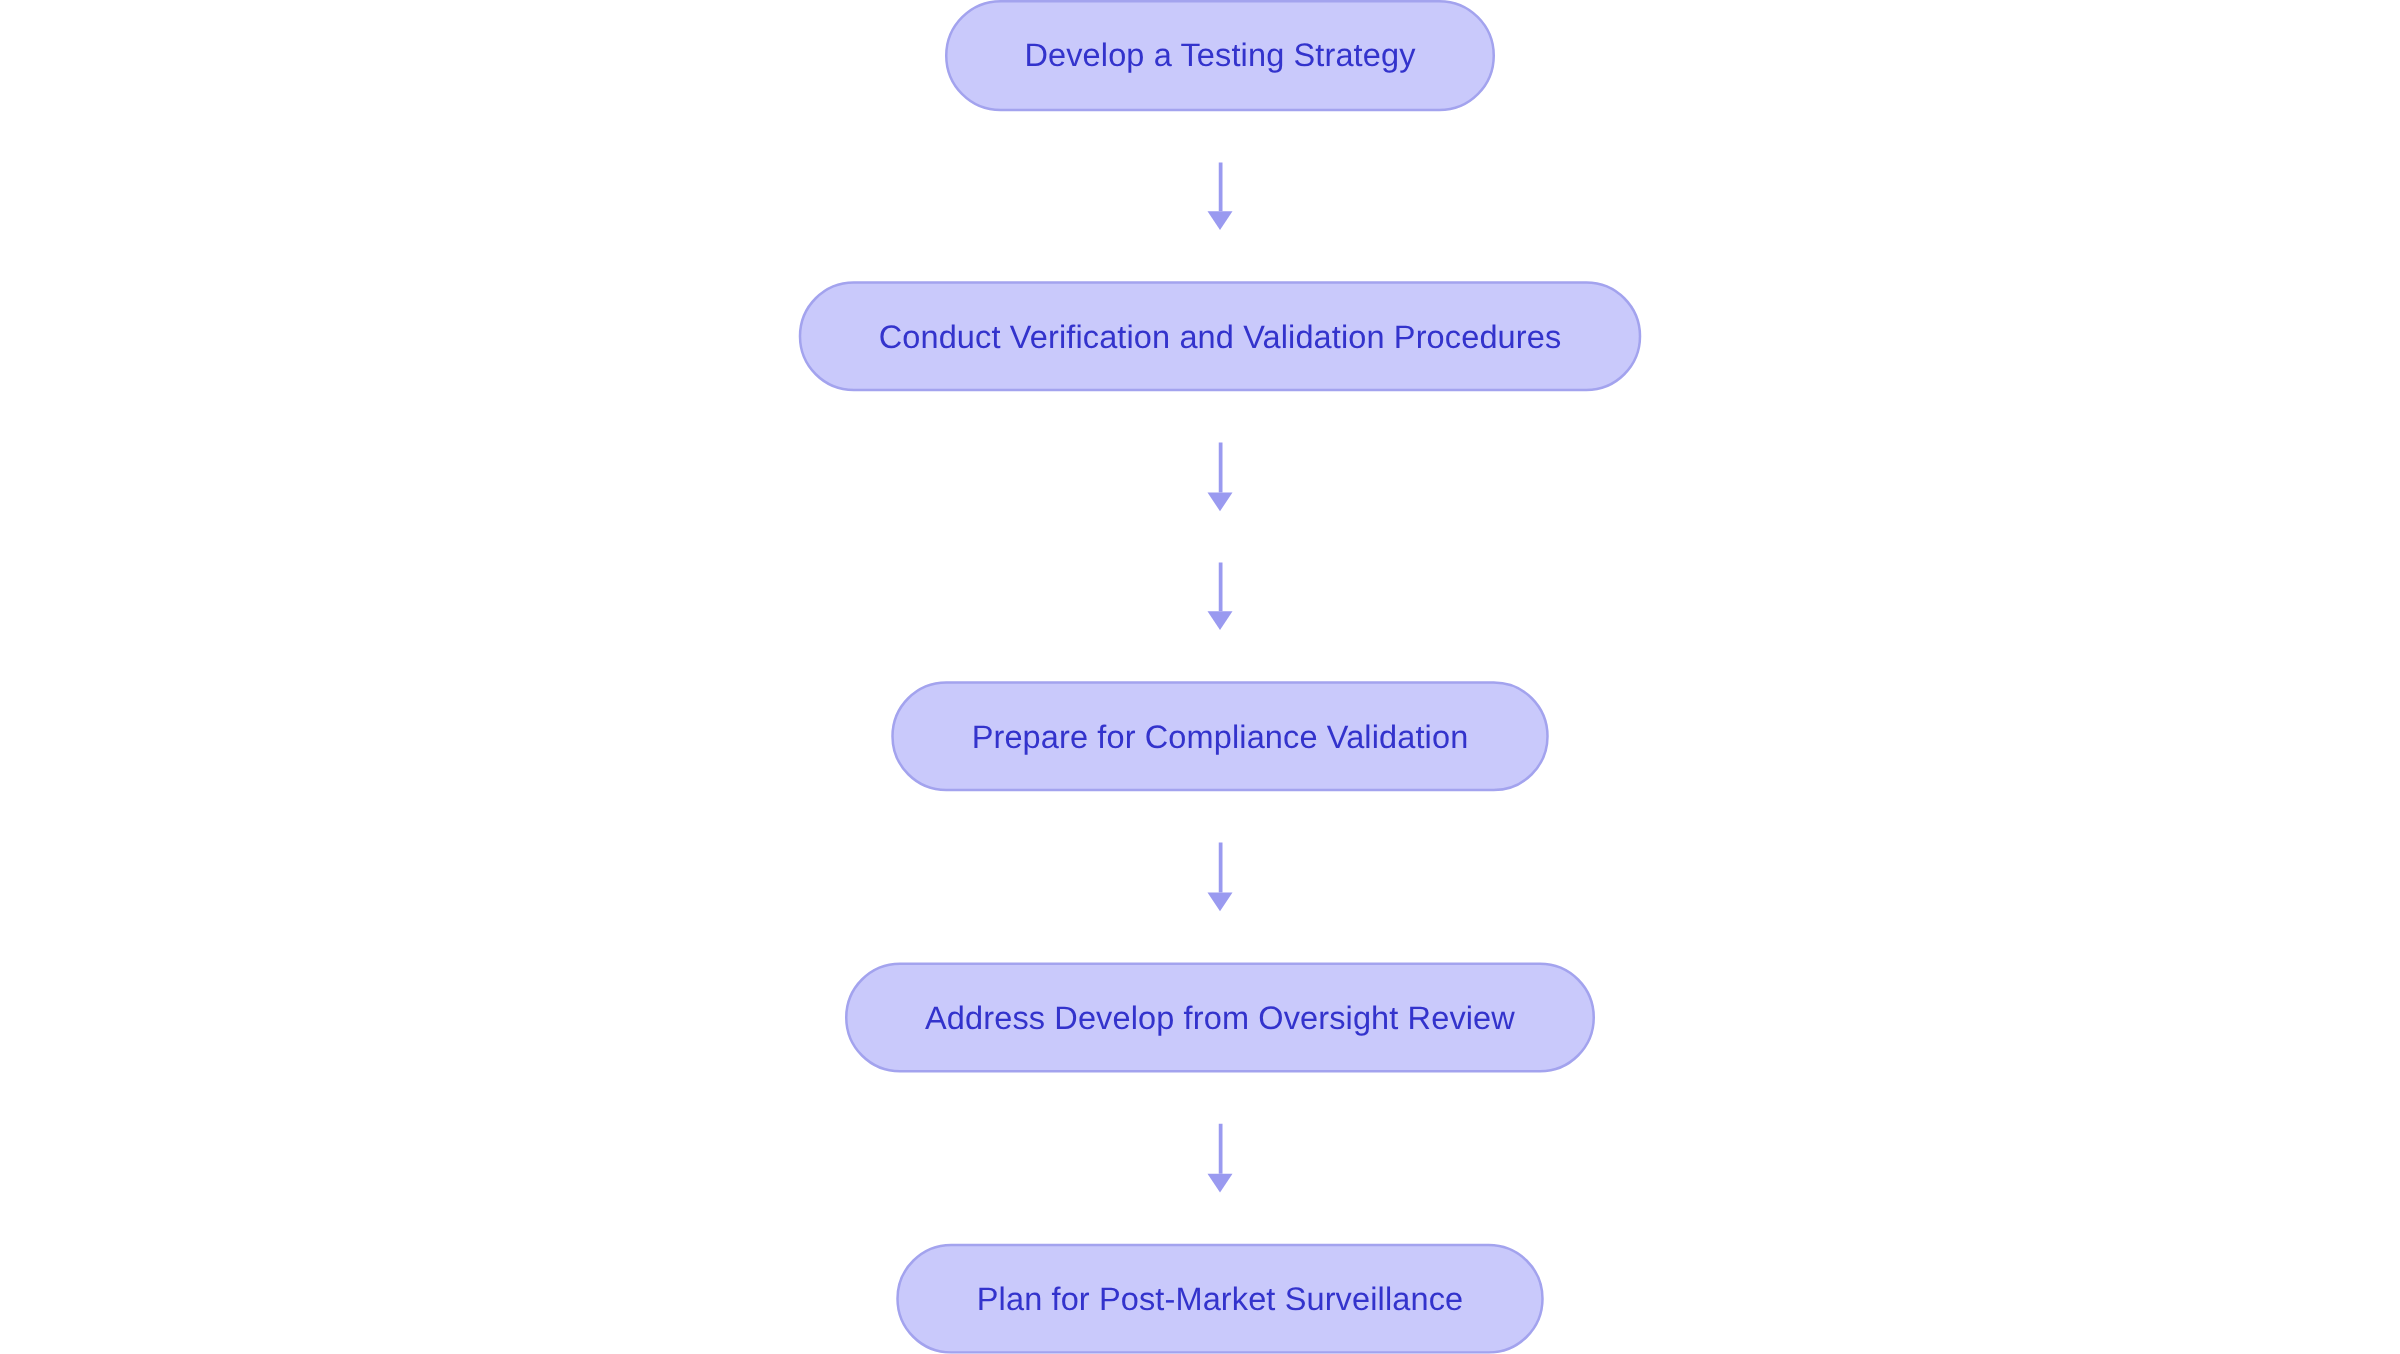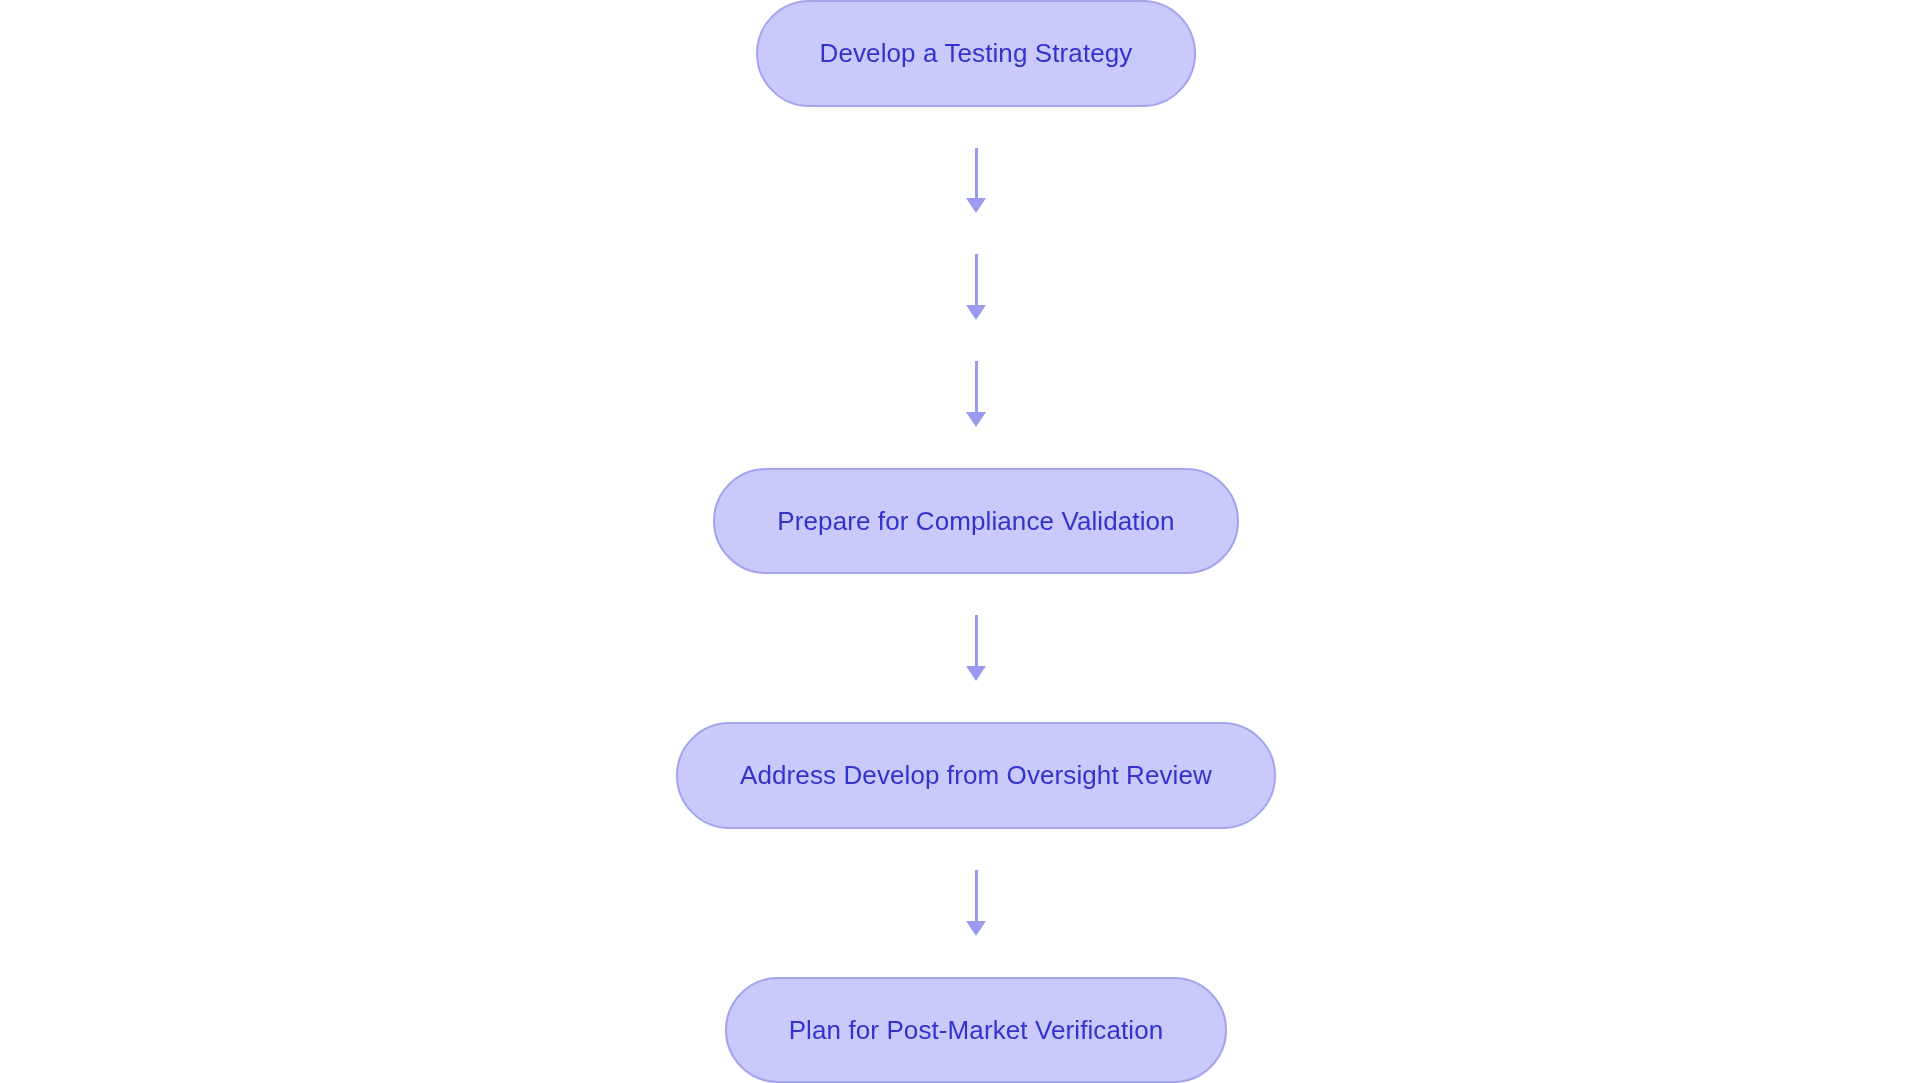--- a/index.html
+++ b/index.html
@@ -95,20 +95,23 @@
 
     <div class="node">
       <span class="node-label">Develop a Testing Strategy</span>
     </div>
 
     <div class="connector gap-1">
       <div class="connector-line"></div>
       <div class="connector-head"></div>
     </div>
 
+    <div class="node">
+      <span class="node-label">Conduct Verification and Validation Procedures</span>
+    </div>
 
     <div class="connector gap-2">
       <div class="connector-line"></div>
       <div class="connector-head"></div>
     </div>
 
 
     <div class="connector gap-3">
       <div class="connector-line"></div>
       <div class="connector-head"></div>
@@ -126,17 +129,17 @@
     <div class="node">
       <span class="node-label">Address Develop from Oversight Review</span>
     </div>
 
     <div class="connector gap-5">
       <div class="connector-line"></div>
       <div class="connector-head"></div>
     </div>
 
     <div class="node">
-      <span class="node-label">Plan for Post-Market Verification</span>
+      <span class="node-label">Plan for Post-Market Surveillance</span>
     </div>
 
   </div>
 </div>
 
 </body></html>

